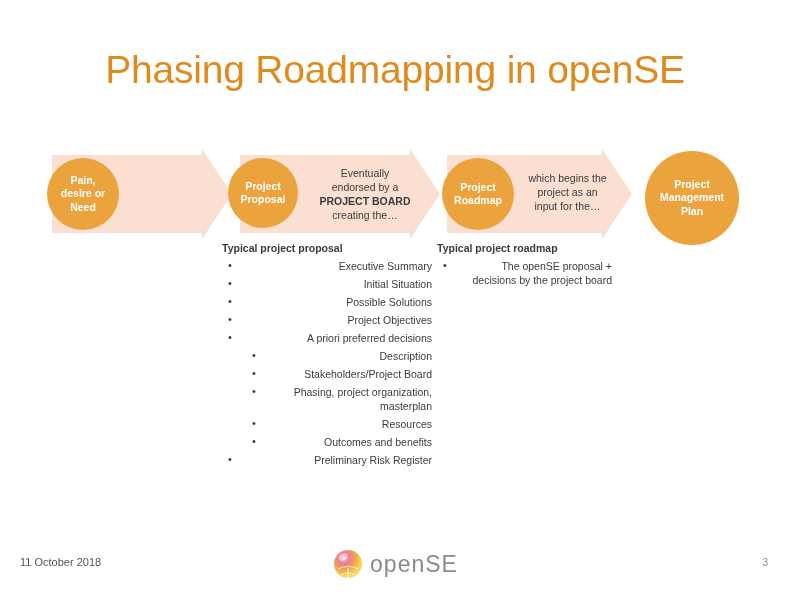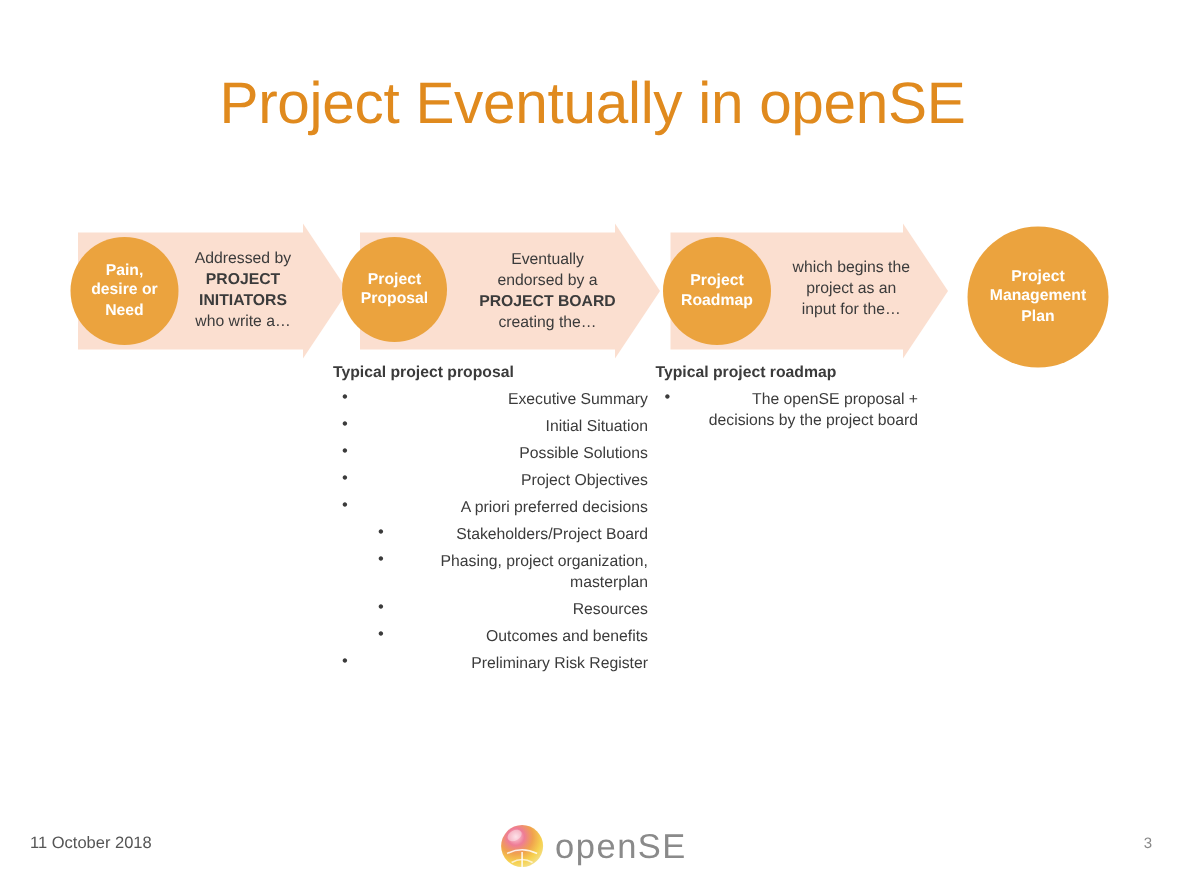--- a/index.html
+++ b/index.html
@@ -135,45 +135,39 @@
     color: #8A8A8A;
     letter-spacing: 1px;
     font-weight: 300;
   }
 </style>
 </head>
 <body>
 
 <div id="slide">
 
-  <div id="title">Project Eventually in openSE</div>
+  <div id="title">Phasing Roadmapping in openSE</div>
 
   <div id="flow">
 
     <div class="arrow-band" style="left:52px; top:155px; width:150px; height:78px;"></div>
     <div class="arrow-head" style="left:202px; top:149px; border-top-width:45px; border-bottom-width:45px; border-left-width:30px;"></div>
 
     <div class="arrow-band" style="left:240px; top:155px; width:170px; height:78px;"></div>
     <div class="arrow-head" style="left:410px; top:149px; border-top-width:45px; border-bottom-width:45px; border-left-width:30px;"></div>
 
     <div class="arrow-band" style="left:447px; top:155px; width:155px; height:78px;"></div>
     <div class="arrow-head" style="left:602px; top:149px; border-top-width:45px; border-bottom-width:45px; border-left-width:30px;"></div>
 
     <div class="node" style="left:47px; top:158px; width:72px; height:72px;">
       <span style="white-space:pre-line;">Pain,
 desire or
 Need</span>
     </div>
 
-    <div class="edge-label" style="left:112px; top:165px; width:100px;">
-      <div>Addressed by</div>
-      <div class="em">PROJECT</div>
-      <div class="em">INITIATORS</div>
-      <div>who write a…</div>
-    </div>
 
     <div class="node" style="left:228px; top:158px; width:70px; height:70px;">
       <span style="white-space:pre-line;">Project
 Proposal</span>
     </div>
 
     <div class="edge-label" style="left:306px; top:166px; width:118px;">
       <div>Eventually</div>
       <div>endorsed by a</div>
       <div class="em">PROJECT BOARD</div>
@@ -200,20 +194,21 @@
 
   <div class="detail" style="left:222px; top:241px; width:210px;">
     <h4>Typical project proposal</h4>
     <ul class="blist">
       <li>Executive Summary</li>
       <li>Initial Situation</li>
       <li>Possible Solutions</li>
       <li>Project Objectives</li>
       <li><span class="it">A priori</span><span> preferred decisions</span>
         <ul class="sublist">
+          <li>Description</li>
           <li>Stakeholders/Project Board</li>
           <li>Phasing, project organization, masterplan</li>
           <li>Resources</li>
           <li>Outcomes and benefits</li>
         </ul>
       </li>
       <li>Preliminary Risk Register</li>
     </ul>
   </div>
 

